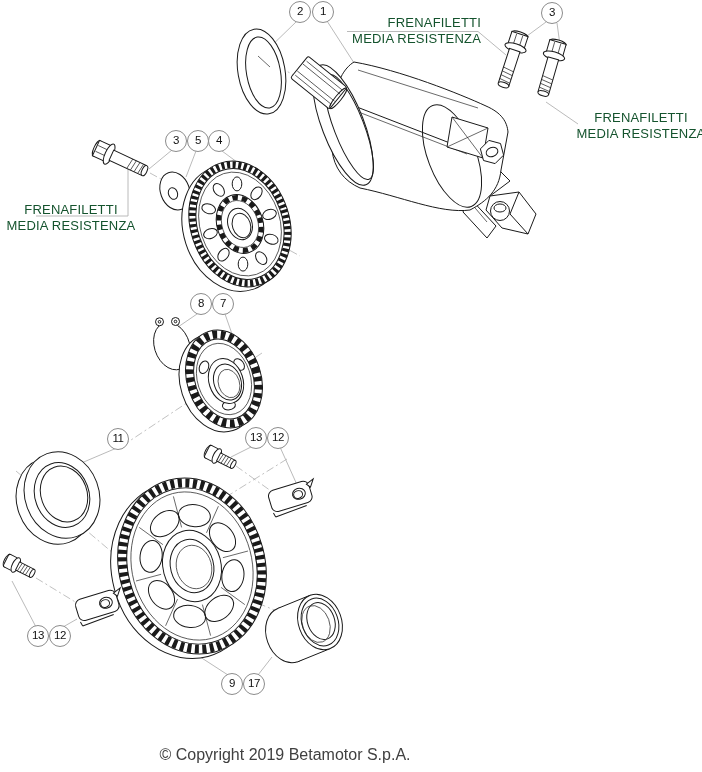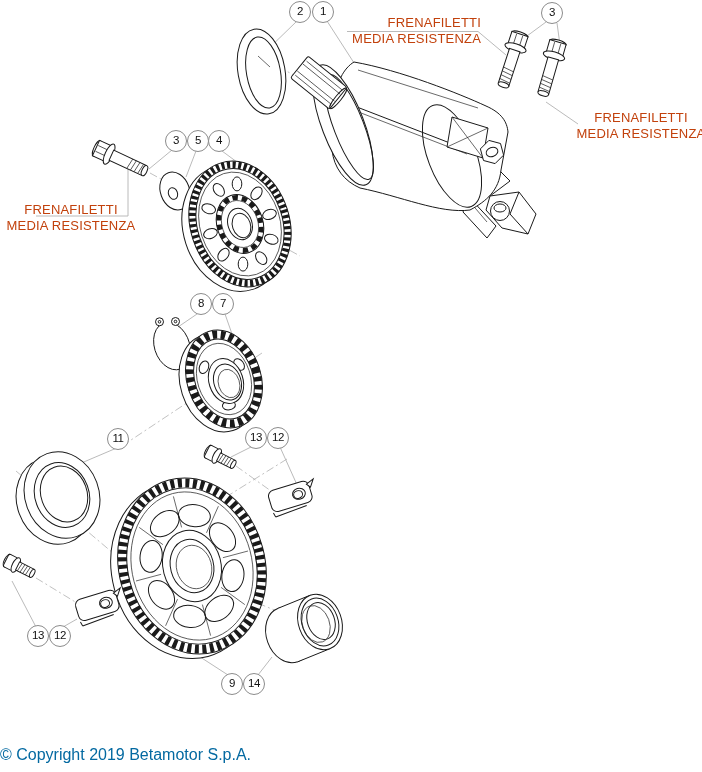--- a/index.html
+++ b/index.html
@@ -8,26 +8,26 @@
   #diagram{position:absolute;left:0;top:0;}
   .fw{fill:#ffffff;stroke:#1a1a1a;stroke-width:1;}
   .ln{fill:none;stroke:#1a1a1a;stroke-width:1;}
   .thin{fill:none;stroke:#2a2a2a;stroke-width:0.7;}
   .teeth{fill:none;stroke:#1a1a1a;}
   .leader{fill:none;stroke:#b2b2b2;stroke-width:0.9;}
   .axis{fill:none;stroke:#a6a6a6;stroke-width:0.7;stroke-dasharray:8 3 2 3;}
   .callout{position:absolute;width:22px;height:22px;border-radius:50%;
            border:1px solid #8c8c8c;background:#fff;box-sizing:border-box;
            font-size:11.5px;line-height:19px;text-align:center;color:#111;letter-spacing:-0.5px;}
-  .note{position:absolute;width:140px;font-size:13px;line-height:16px;color:#c2410c;letter-spacing:0.2px;}
+  .note{position:absolute;width:140px;font-size:13px;line-height:16px;color:#14532d;letter-spacing:0.2px;}
   .note div{white-space:nowrap;}
   .note.right-align{text-align:right;}
   .note.center-align{text-align:center;}
-  #copyright{position:absolute;left:0;top:746px;width:570px;
-             font-size:16px;color:#0369a1;}
+  #copyright{position:absolute;left:0;top:746px;width:570px;text-align:center;
+             font-size:16px;color:#404040;}
 </style>
 </head>
 <body>
 
 <div id="page">
 
 <svg id="diagram" width="702" height="772" viewBox="0 0 702 772">
   <defs>
     <g id="flangebolt">
       <ellipse cx="1" cy="0" rx="3" ry="8.5" class="fw"></ellipse>
@@ -274,21 +274,21 @@
 <div class="callout" style="left:187px;top:130px;">5</div>
 <div class="callout" style="left:208px;top:130px;">4</div>
 <div class="callout" style="left:190px;top:293px;">8</div>
 <div class="callout" style="left:212px;top:293px;">7</div>
 <div class="callout" style="left:107px;top:428px;">11</div>
 <div class="callout" style="left:245px;top:427px;">13</div>
 <div class="callout" style="left:267px;top:427px;">12</div>
 <div class="callout" style="left:27px;top:625px;">13</div>
 <div class="callout" style="left:49px;top:625px;">12</div>
 <div class="callout" style="left:221px;top:673px;">9</div>
-<div class="callout" style="left:243px;top:673px;">14</div>
+<div class="callout" style="left:243px;top:673px;">17</div>
 
 <div class="note right-align" style="left:341px;top:15px;">
   <div>FRENAFILETTI</div>
   <div>MEDIA RESISTENZA</div>
 </div>
 <div class="note center-align" style="left:571px;top:110px;">
   <div>FRENAFILETTI</div>
   <div>MEDIA RESISTENZA</div>
 </div>
 <div class="note center-align" style="left:1px;top:202px;">

